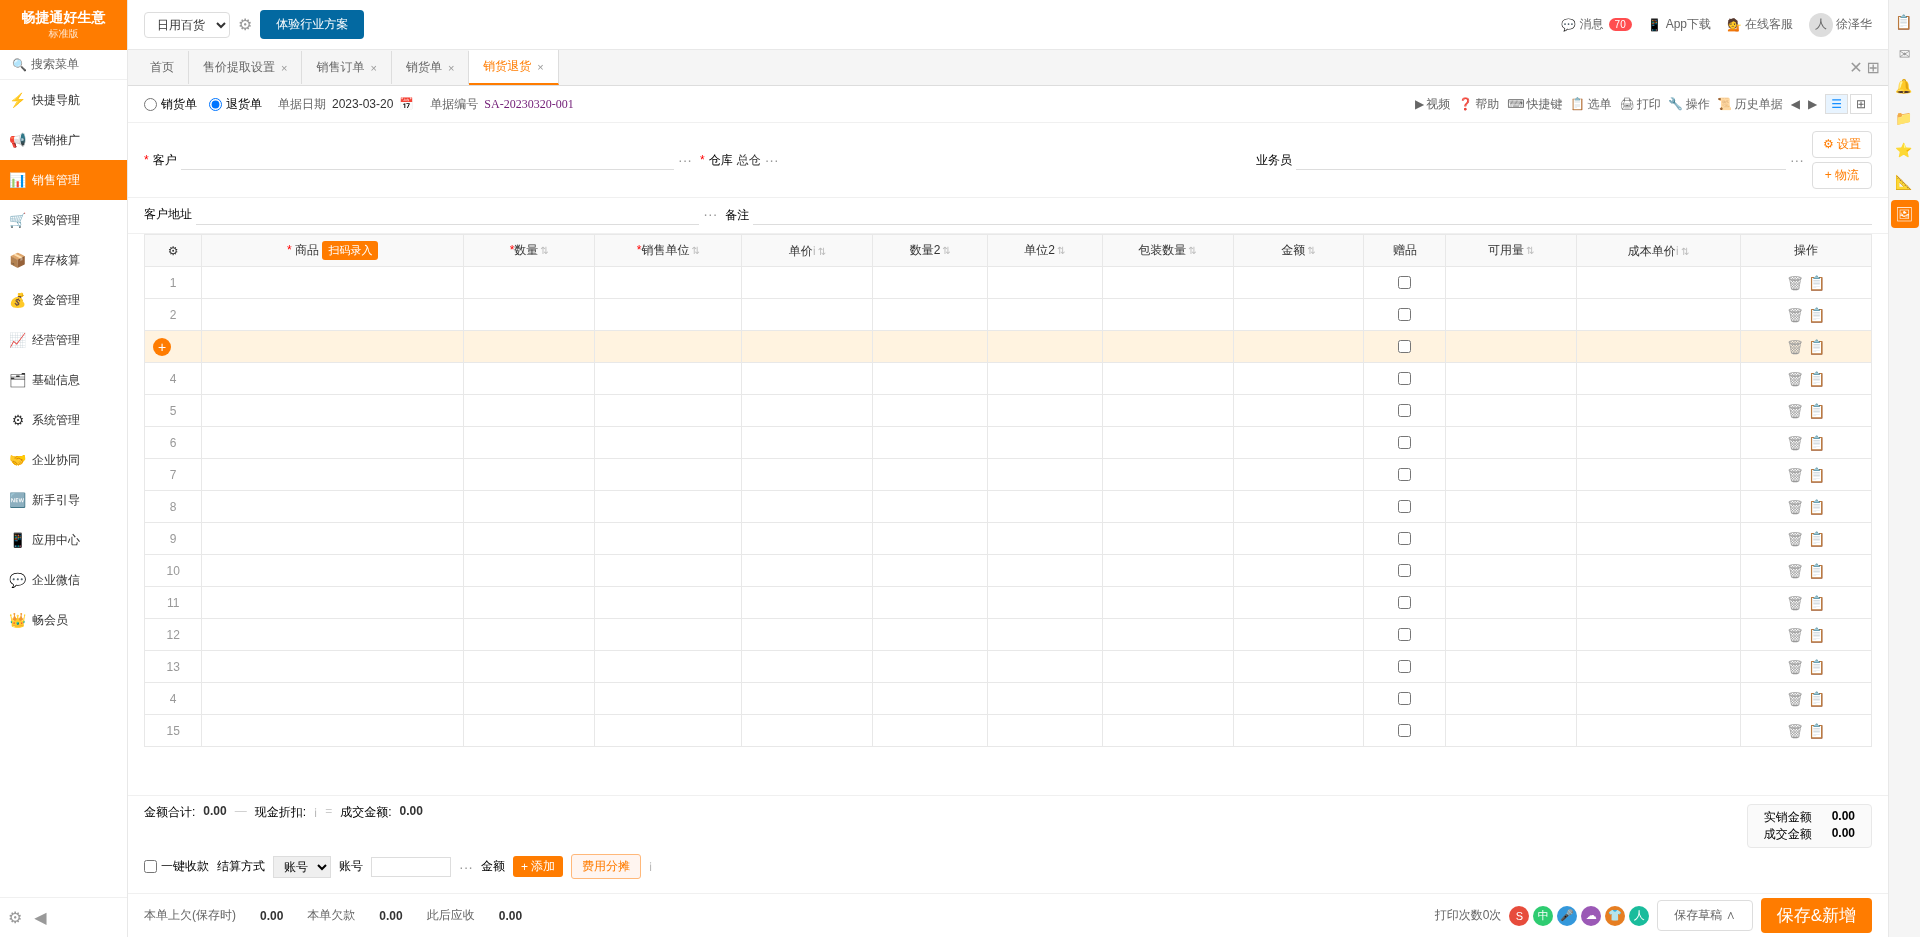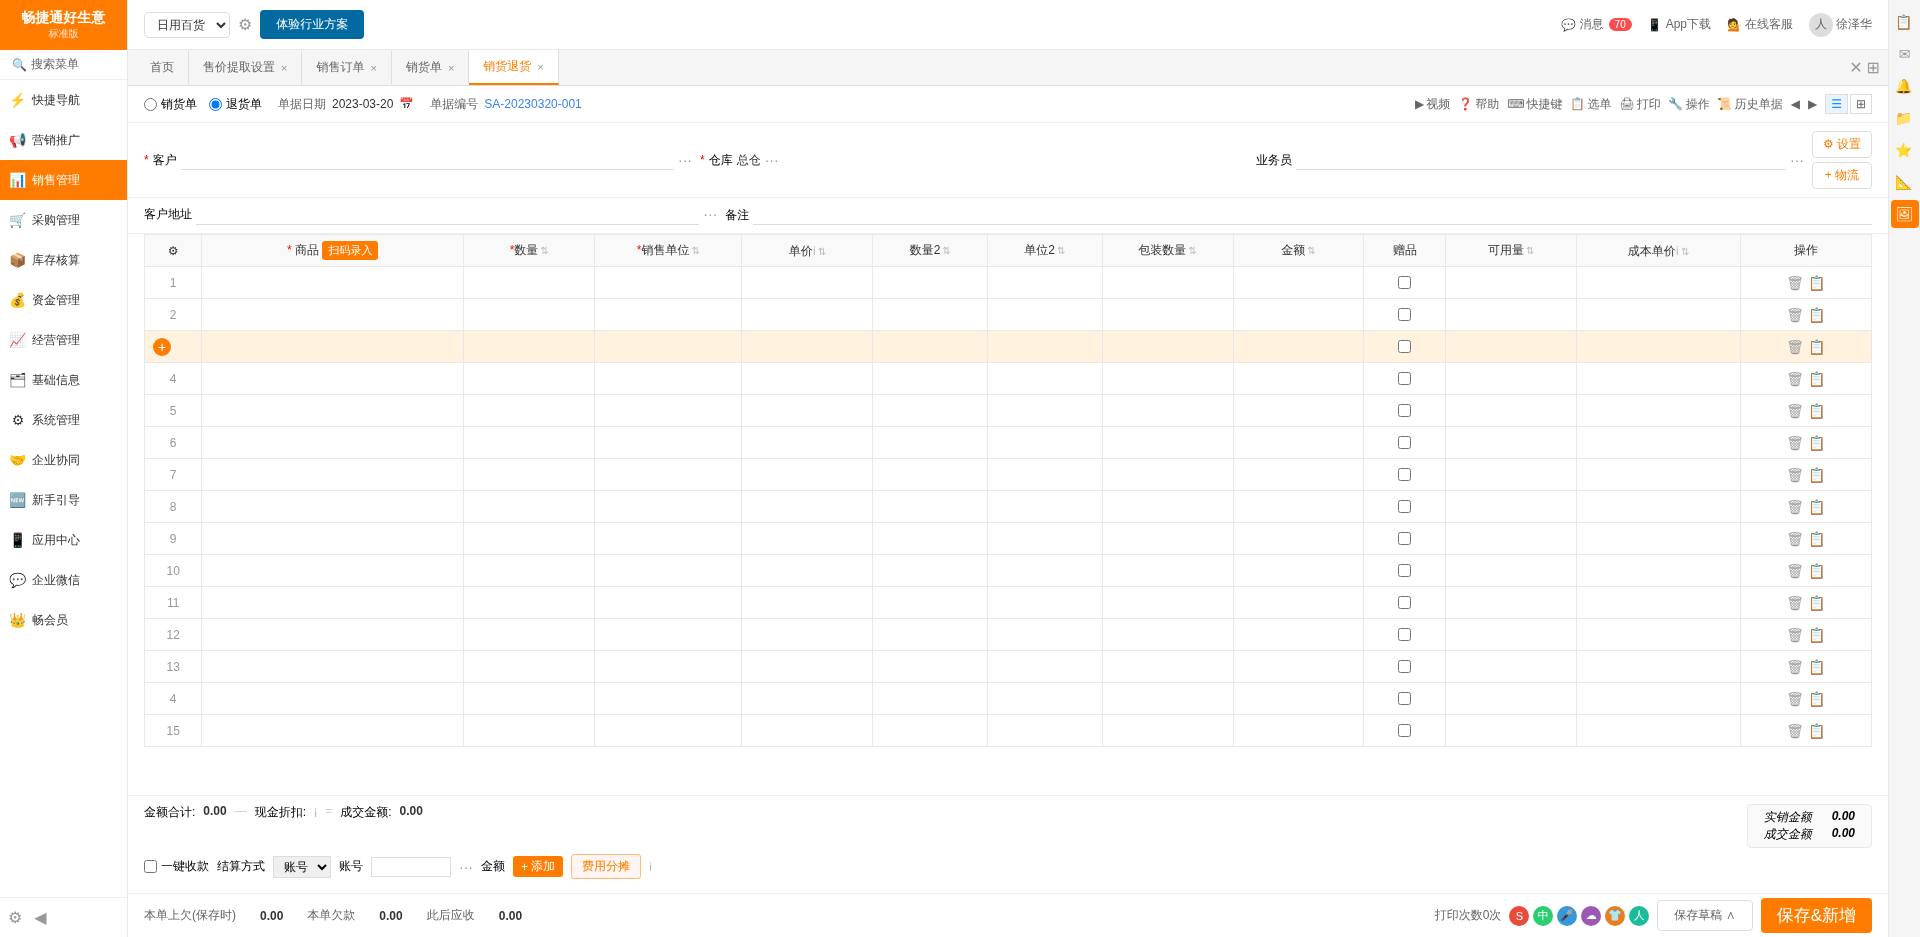--- a/index.html
+++ b/index.html
@@ -233,21 +233,21 @@
         </div>
 
         <div class="form-field">
           <label>单据日期</label>
           <span style="color:#333;">2023-03-20</span>
           <span style="color:#999;cursor:pointer;">📅</span>
         </div>
 
         <div class="form-field">
           <label>单据编号</label>
-          <span style="color:#3b82f6;">SA-20230320-001</span>
+          <span style="color:#701a75;font-family:Liberation Serif, serif;">SA-20230320-001</span>
         </div>
       </div>
 
       <div class="action-bar">
         <span>
           <span>▶</span>
           <span>视频</span>
         </span>
         <span>
           <span>❓</span>
@@ -723,21 +723,21 @@
       <div style="display:flex; gap:8px; font-size:12px; margin-bottom:6px;">
         <span>金额合计:</span>
         <span style="color:#333;font-weight:bold;">0.00</span>
         <span style="color:#ccc;">—</span>
         <span>现金折扣:</span>
         <span style="color:#bbb;">ℹ</span>
         <span style="color:#ccc;">=</span>
         <span>成交金额:</span>
         <span style="color:#333;font-weight:bold;">0.00</span>
         <div style="margin-left:auto; display:flex; align-items:center; gap:8px;">
-          <div style="background:#fafafa; border:1px solid #e8e8e8; border-radius:4px; padding:4px 16px;font-style:italic;">
+          <div style="background:#fafafa; border:1px solid #e8e8e8; border-radius:4px; padding:4px 16px;">
             <div style="display:flex; gap:20px;">
               <span>实销金额</span>
               <span style="font-weight:bold;">0.00</span>
             </div>
             <div style="display:flex; gap:20px;">
               <span>成交金额</span>
               <span style="font-weight:bold;">0.00</span>
             </div>
           </div>
         </div>

